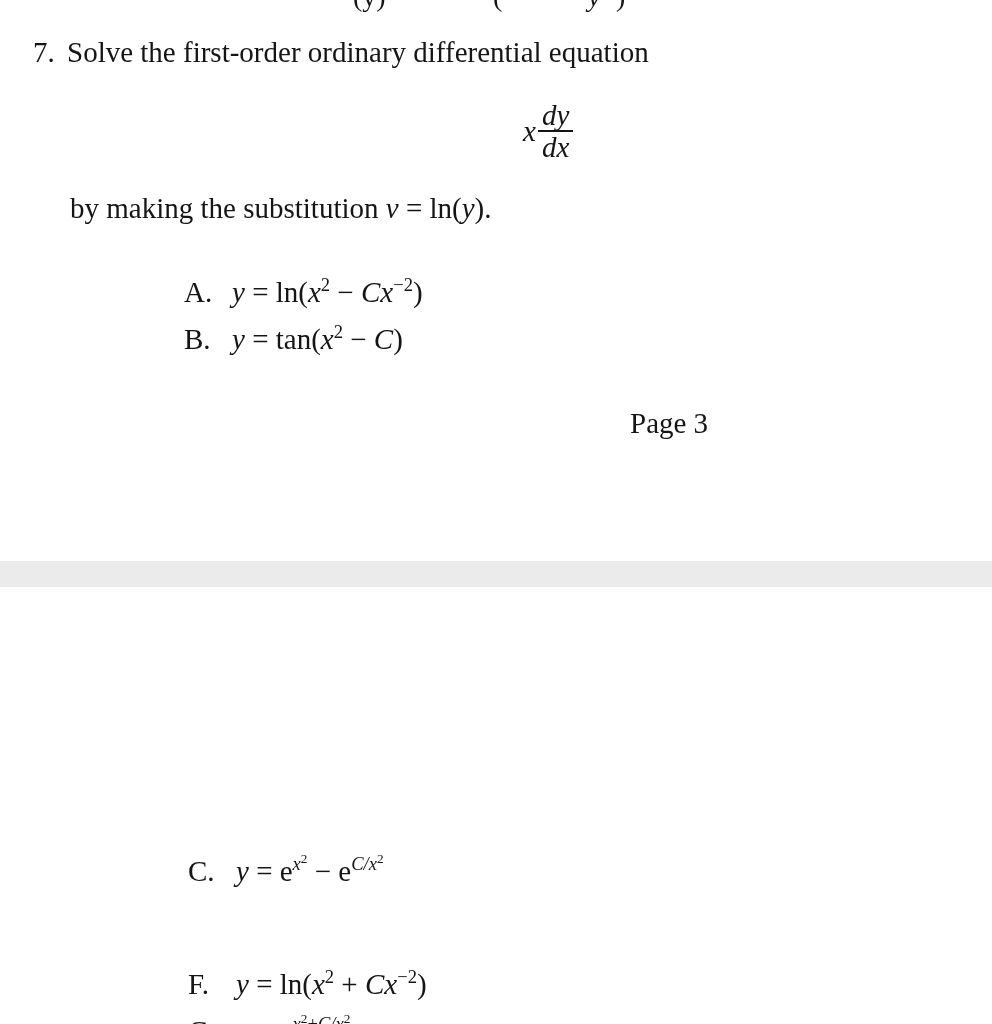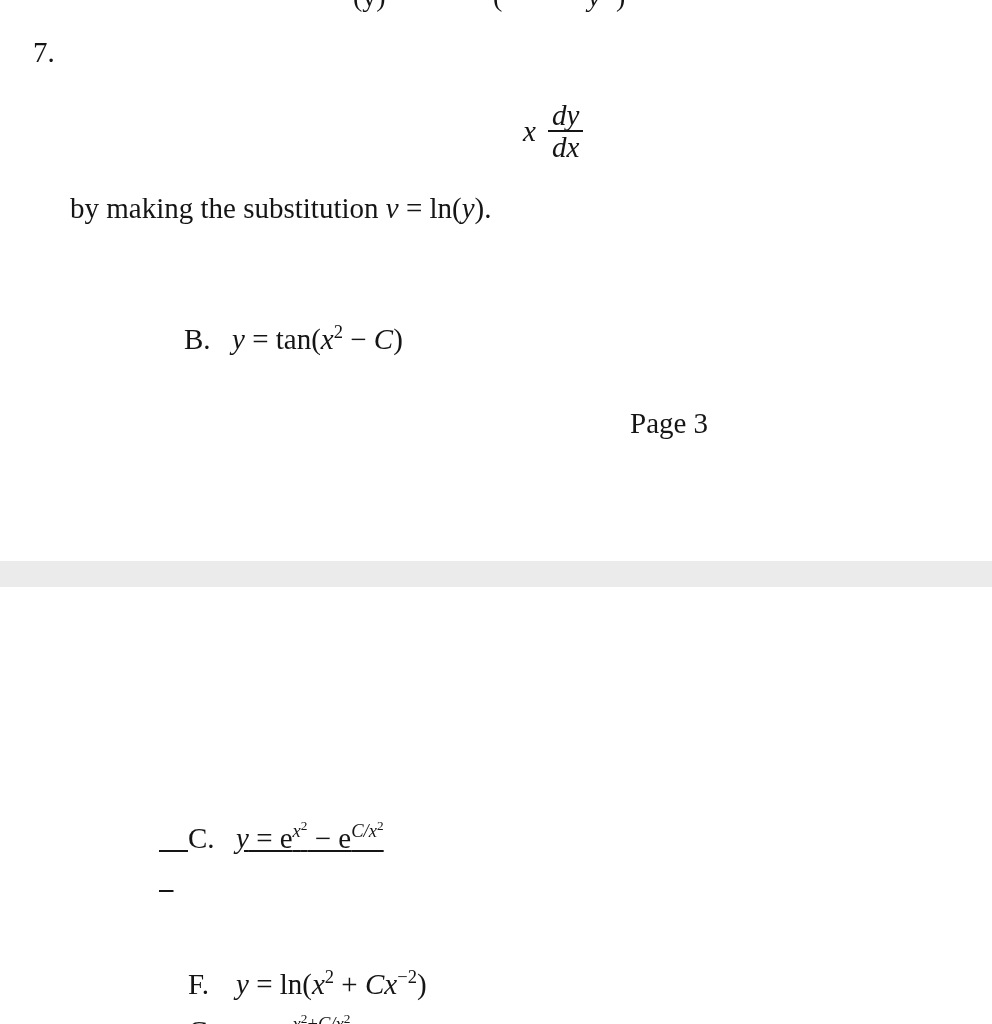--- a/index.html
+++ b/index.html
@@ -54,39 +54,39 @@
     display: flex;
     align-items: center;
     font-size: 29px;
     line-height: 1;
     white-space: pre;
   }
   .frac {
     display: inline-flex;
     flex-direction: column;
     align-items: flex-start;
-    margin: 0 4px 0 12px;
+    margin: 0 4px 0 2px;
   }
   .frac .num, .frac .den {
     font-style: italic;
     line-height: 1.05;
     padding: 0 4px;
   }
   .frac .bar {
     align-self: stretch;
     height: 2px;
     background: currentColor;
   }
 
   .subline { top: 191px; left: 70px; text-align: right; }
 
   .opt .label { display: inline-block; width: 48px; }
   .opt-a { top: 241px; left: 155px; }
   .opt-b { top: 288px; left: 155px; }
-  .opt-c { top: 787px; left: 159px; text-decoration: underline; }
+  .opt-c { top: 820px; left: 159px; }
   .opt-d { top: 838px; left: 159px; }
   .opt-e { top: 886px; left: 159px; }
   .opt-f { top: 933px; left: 159px; }
   .opt-g { top: 980px; left: 159px; }
 
   .pagefooter { top: 406px; left: 630px; font-family: Liberation Serif, serif; }
 
   .separator {
     position: absolute;
     top: 561px; left: 0;
@@ -107,32 +107,36 @@
 <div class="canvas" style="background: rgb(255, 255, 255); color: rgb(21, 21, 21);">
 
   <div class="frag">
     <span class="frag-p0">(y)</span>
     <span class="frag-p1">(</span>
     <span class="frag-p2">y</span>
     <span class="frag-p3">)</span>
   </div>
 
   <div class="line qnum">7.</div>
+  <div class="line qprompt">Solve the first-order ordinary differential equation</div>
 
   <div class="equation">
     <span class="seg-i">x</span>
     <span class="frac">
       <span class="num">dy</span>
       <span class="bar"></span>
       <span class="den">dx</span>
     </span>
   </div>
 
   <div class="line subline"><span class="seg seg-n">by making the substitution </span><span class="seg seg-i">v</span><span class="seg seg-n"> = ln(</span><span class="seg seg-i">y</span><span class="seg seg-n">).</span></div>
 
+  <div class="line opt opt-a">
+    <span class="label">A.</span><span><span class="seg seg-i">y</span><span class="seg seg-n"> = ln(</span><span class="seg seg-i">x</span><span class="seg seg-s1r">2</span><span class="seg seg-n"> − </span><span class="seg seg-i">C</span><span class="seg seg-i">x</span><span class="seg seg-s1r">−2</span><span class="seg seg-n">)</span></span>
+  </div>
   <div class="line opt opt-b">
     <span class="label">B.</span><span><span class="seg seg-i">y</span><span class="seg seg-n"> = tan(</span><span class="seg seg-i">x</span><span class="seg seg-s1r">2</span><span class="seg seg-n"> − </span><span class="seg seg-i">C</span><span class="seg seg-n">)</span></span>
   </div>
 
   <div class="line pagefooter">Page 3</div>
 
   <div class="separator" style="background: rgb(235, 235, 235);"></div>
 
   <div class="line opt opt-c">
     <span class="label">C.</span><span><span class="seg seg-i">y</span><span class="seg seg-n"> = e</span><span class="seg seg-s1i">x</span><span class="seg seg-s2r">2</span><span class="seg seg-n"> − e</span><span class="seg seg-s1i">C/x</span><span class="seg seg-s2r">2</span></span>

